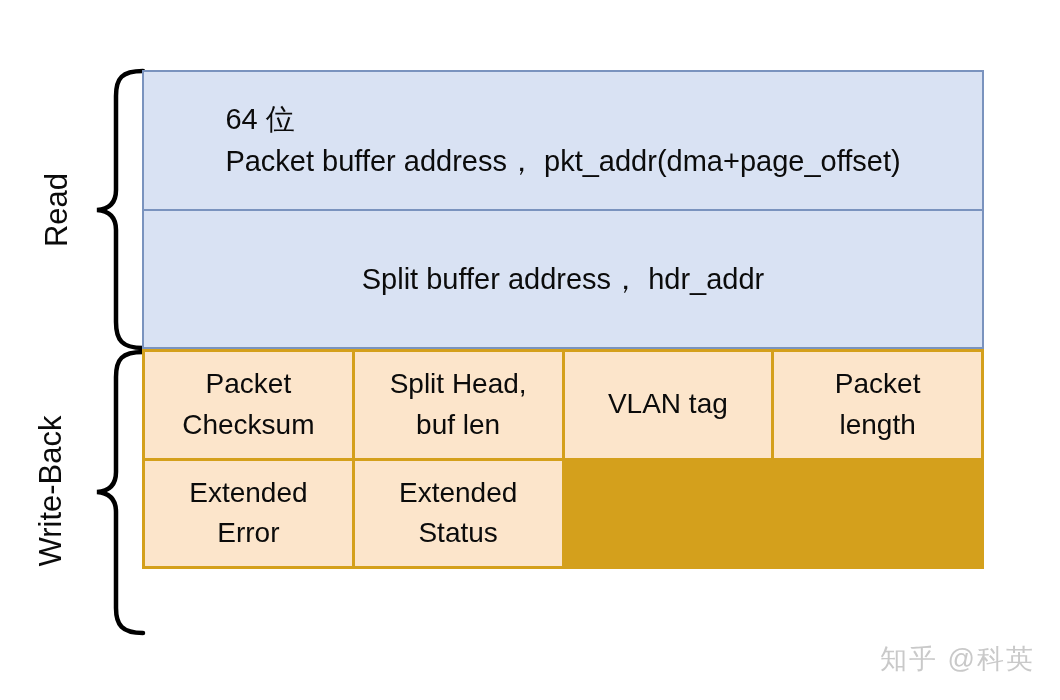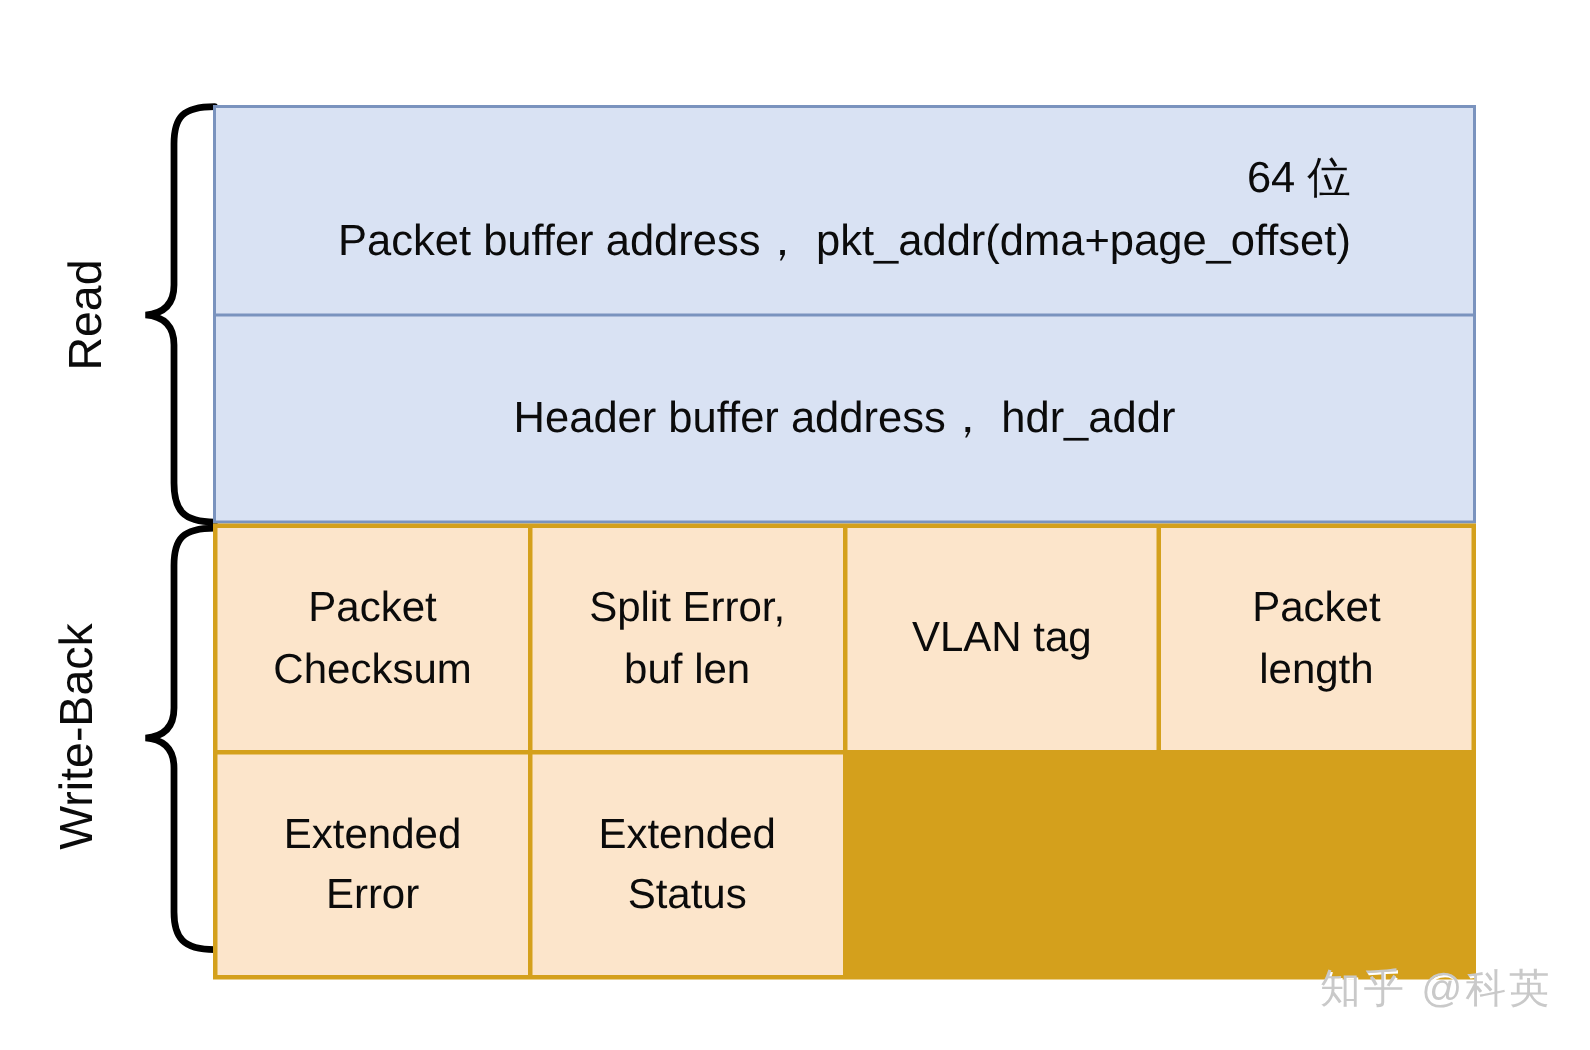--- a/index.html
+++ b/index.html
@@ -47,31 +47,31 @@
     flex-direction: column;
     gap: 2px;
     box-sizing: border-box;
   }
   .read-row {
     flex: 1;
     background: #d9e2f3;
     display: flex;
     align-items: center;
     justify-content: center;
-    text-align: right;
+    text-align: left;
     font-size: 29px;
     line-height: 1.45;
     white-space: pre-line;
   }
 
   
   .wb-grid {
     position: absolute;
     left: 142px; top: 349px;
-    width: 842px; height: 304px;
+    width: 842px; height: 220px;
     background: #d4a01c;           
     padding: 3px;
     display: grid;
     grid-template-columns: repeat(4, 1fr);
     grid-template-rows: 1fr 1fr;
     gap: 3px;
     box-sizing: border-box;
   }
   .wb-cell {
     background: #fce5cb;
@@ -104,27 +104,27 @@
     <path d="M143,71 C122,71 116,78 116,96 L116,190 C116,202 110,209 97,210 C110,211 116,218 116,230 L116,322 C116,340 122,348 143,348" fill="none" stroke="#000000" stroke-width="4.5" stroke-linecap="round"></path>
     <path d="M143,352 C122,352 116,359 116,377 L116,472 C116,484 110,491 97,492 C110,493 116,500 116,512 L116,608 C116,625 122,633 143,633" fill="none" stroke="#000000" stroke-width="4.5" stroke-linecap="round"></path>
   </svg>
 
   <div class="side-label read">Read</div>
   <div class="side-label wb">Write-Back</div>
 
   <div class="read-table">
     <div class="read-row">64 位
 Packet buffer address， pkt_addr(dma+page_offset)</div>
-    <div class="read-row">Header buffer address， hdr_addr</div>
+    <div class="read-row">Split buffer address， hdr_addr</div>
   </div>
 
   <div class="wb-grid">
     <div class="wb-cell">Packet
 Checksum</div>
-    <div class="wb-cell">Split Error,
+    <div class="wb-cell">Split Head,
 buf len</div>
     <div class="wb-cell">VLAN tag</div>
     <div class="wb-cell">Packet
 length</div>
     <div class="wb-cell">Extended
 Error</div>
     <div class="wb-cell">Extended
 Status</div>
   </div>
 

